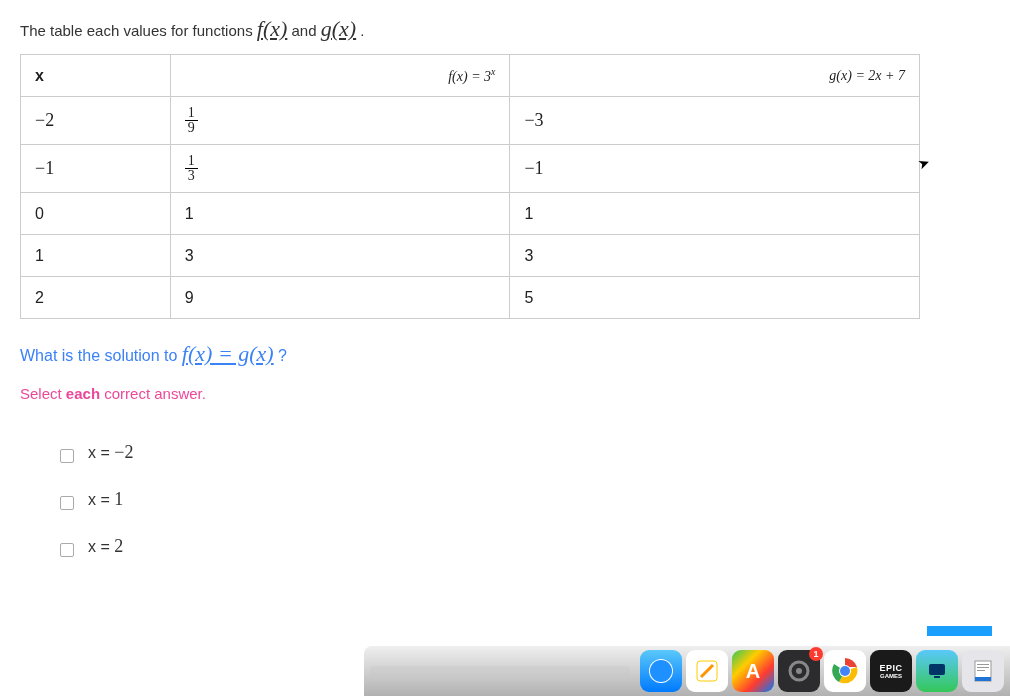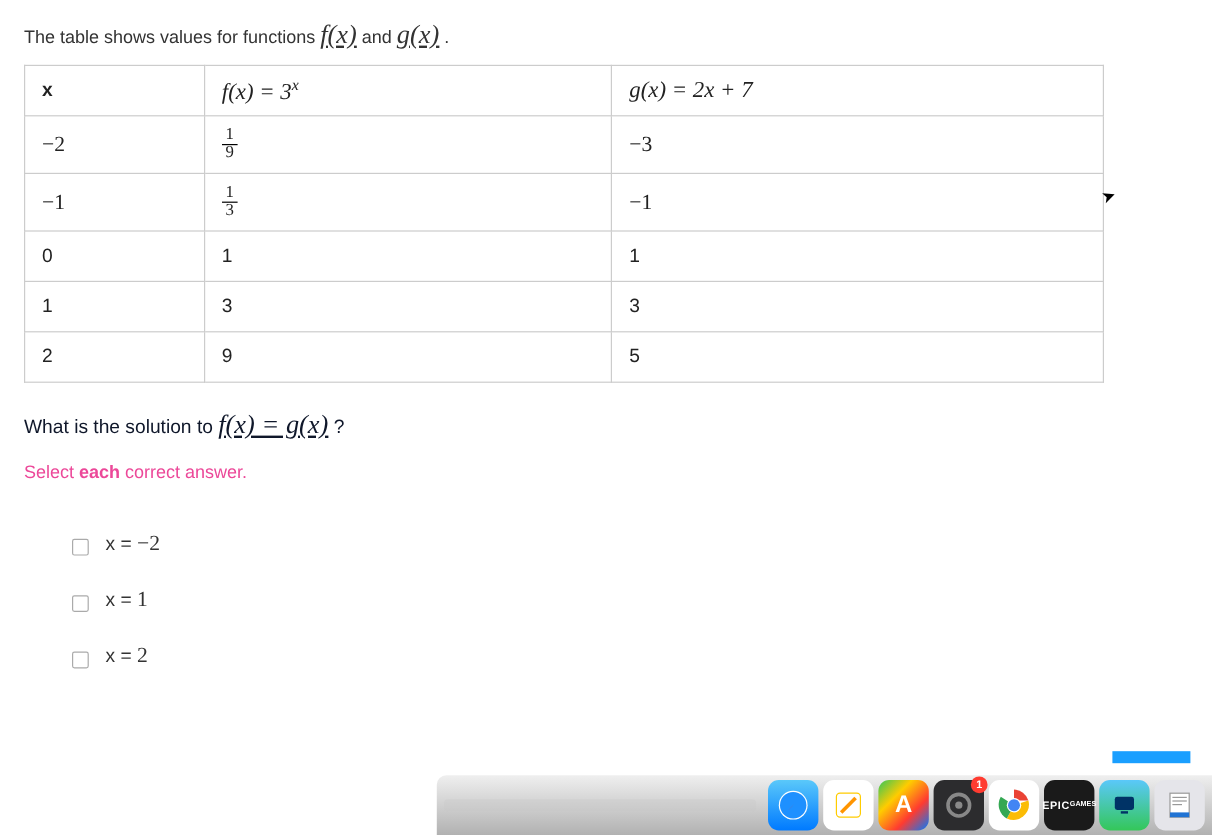--- a/index.html
+++ b/index.html
@@ -54,22 +54,23 @@
       font-weight: bold;
       font-family: Arial, sans-serif;
       background: #fff;
     }
     .col-x { width: 150px; }
     .col-f { width: 340px; }
     .col-g { width: 410px; }
     .th-math {
       font-family: 'Times New Roman', serif;
       font-style: italic;
-      font-size: 19px;
+      font-size: 14px;
       font-weight: normal;
+      text-align: right;
     }
     .sup {
       font-size: 0.7em;
       vertical-align: super;
       font-style: italic;
     }
     .frac {
       display: inline-block;
       text-align: center;
       vertical-align: middle;
@@ -84,21 +85,21 @@
     }
     .frac .den {
       display: block;
       padding: 0 3px;
     }
     .tall-row td {
       height: 48px;
     }
     .question-text {
       font-size: 16px;
-      color: #0f172a;
+      color: #3b82f6;
       margin-bottom: 18px;
     }
     .instruction {
       font-size: 15px;
       color: #ec4899;
       margin-bottom: 40px;
     }
     .options {
       padding-left: 40px;
     }
@@ -187,21 +188,21 @@
       justify-content: center;
       color: #fff;
     }
   </style>
 </head>
 <body>
 
 <div class="content">
 
   <div class="prompt-text">
-    <span>The table shows values for functions </span><span class="math-ital">f(x)</span><span> and </span><span class="math-ital">g(x)</span><span> .</span>
+    <span>The table each values for functions </span><span class="math-ital">f(x)</span><span> and </span><span class="math-ital">g(x)</span><span> .</span>
   </div>
 
   <table>
     <thead>
       <tr>
         <th class="col-x">x</th>
         <th class="col-f th-math">
           <span>f(x) = 3</span><span class="sup">x</span>
         </th>
         <th class="col-g th-math">g(x) = 2x + 7</th>
@@ -303,21 +304,21 @@
   <div class="dock-item" style="background:#fff;">
     <svg width="30" height="30" viewBox="0 0 30 30">
         <circle cx="15" cy="15" r="13" fill="#fff"></circle>
         <path d="M15 2 A13 13 0 0 1 27 11 L15 11 Z" fill="#ea4335"></path>
         <path d="M27 11 A13 13 0 0 1 9 26 L15 15 Z" fill="#fbbc05"></path>
         <path d="M9 26 A13 13 0 0 1 4 8 L15 15 Z" fill="#34a853"></path>
         <circle cx="15" cy="15" r="6" fill="#fff"></circle>
         <circle cx="15" cy="15" r="5" fill="#4285f4"></circle>
       </svg>
   </div>
-  <div class="dock-item" style="background:#1a1a1a;flex-direction:row;">
+  <div class="dock-item" style="background:#1a1a1a;flex-direction:column;">
     <div style="font-size:9px;font-weight:bold;letter-spacing:0.5px;">EPIC</div>
     <div style="font-size:6px;">GAMES</div>
   </div>
   <div class="dock-item" style="background:linear-gradient(#5ac8fa,#34c759);">
     <svg width="22" height="22" viewBox="0 0 22 22">
         <rect x="3" y="4" width="16" height="11" rx="2" fill="#003366"></rect>
         <rect x="8" y="16" width="6" height="2" fill="#003366"></rect>
       </svg>
   </div>
   <div class="dock-item" style="background:#e5e5ea;">

